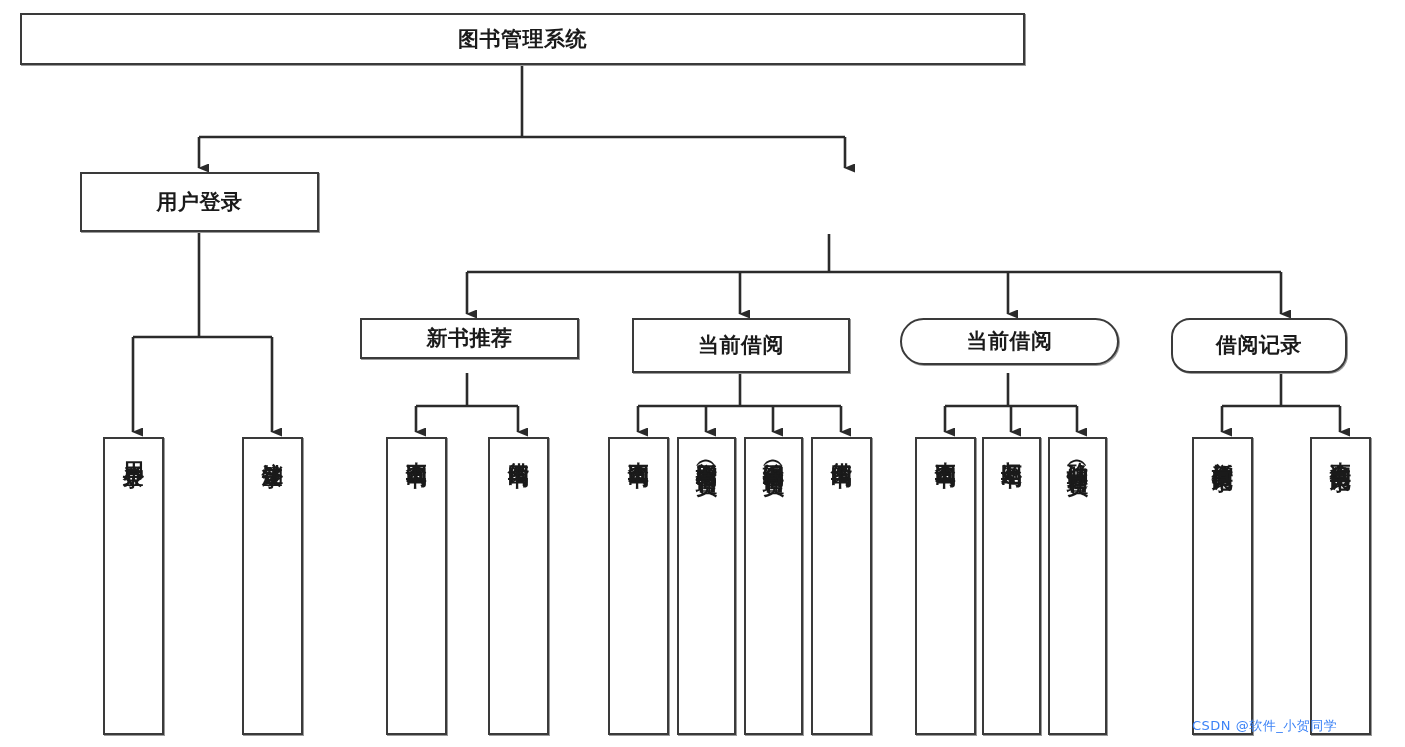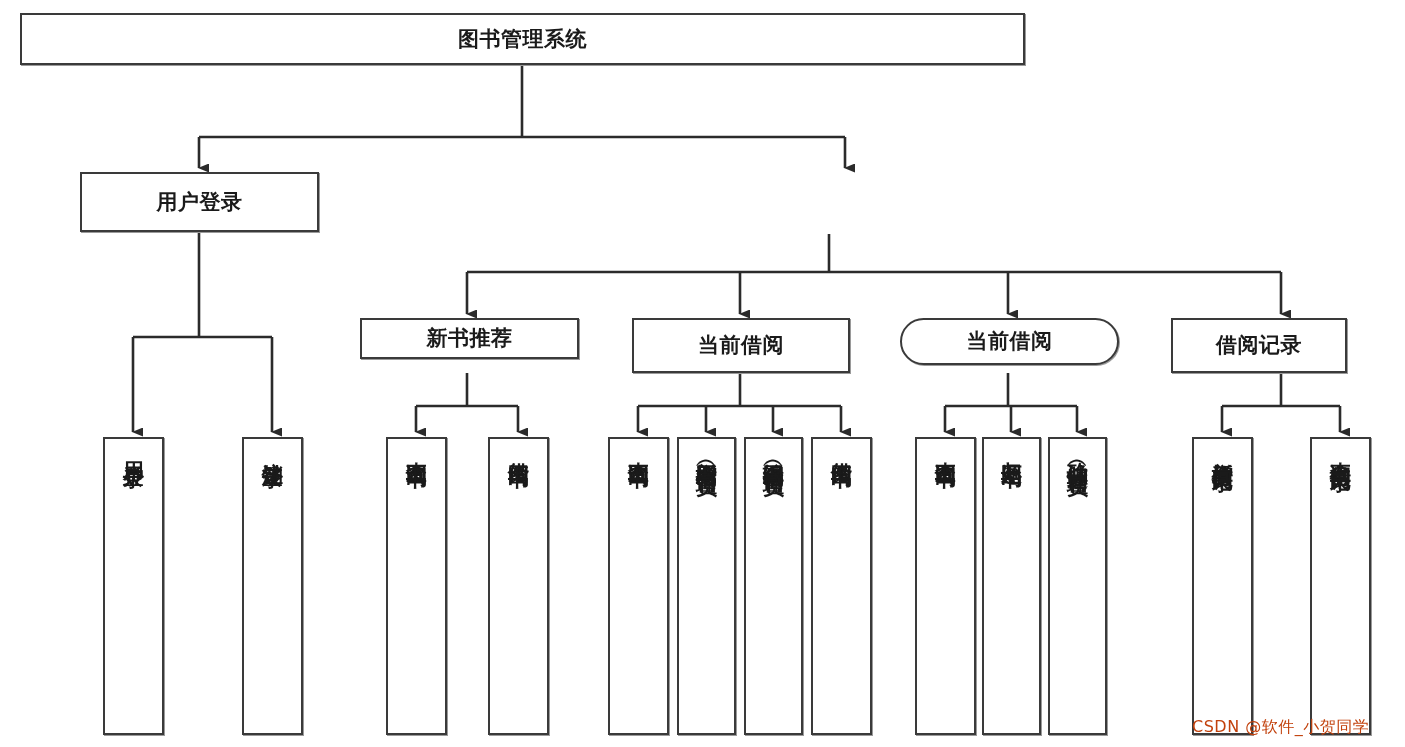--- a/index.html
+++ b/index.html
@@ -56,22 +56,22 @@
   .node.vert .label {
     writing-mode: vertical-rl;
     text-orientation: upright;
     font-size: 21px;
     line-height: 1.05;
     letter-spacing: 2px;
     white-space: nowrap;
   }
   .watermark {
     position: absolute;
-    font-size: 16px;
-    color: #c2410c;
+    font-size: 13px;
+    color: #3b82f6;
     white-space: nowrap;
     letter-spacing: 0.5px;
   }
 </style>
 </head>
 <body>
 
 <div id="canvas">
 
   <svg class="connectors" viewBox="0 0 1405 747" xmlns="http://www.w3.org/2000/svg">
@@ -135,21 +135,21 @@
 
   <div class="node horiz" style="left:360px; top:318px; width:219px; height:41px;">
     <span class="label">新书推荐</span>
   </div>
   <div class="node horiz" style="left:632px; top:318px; width:218px; height:55px;">
     <span class="label">当前借阅</span>
   </div>
   <div class="node horiz" style="left:900px; top:318px; width:219px; height:47px;border-radius:26px;">
     <span class="label">当前借阅</span>
   </div>
-  <div class="node horiz" style="left:1171px; top:318px; width:176px; height:55px;">
+  <div class="node horiz" style="left:1171px; top:318px; width:176px; height:55px;border-radius:19px;">
     <span class="label">借阅记录</span>
   </div>
 
   <div class="node vert" style="left:103px; top:437px; width:61px; height:298px;">
     <span class="label">用户登录</span>
   </div>
   <div class="node vert" style="left:242px; top:437px; width:61px; height:298px;">
     <span class="label">注销登录</span>
   </div>
 

